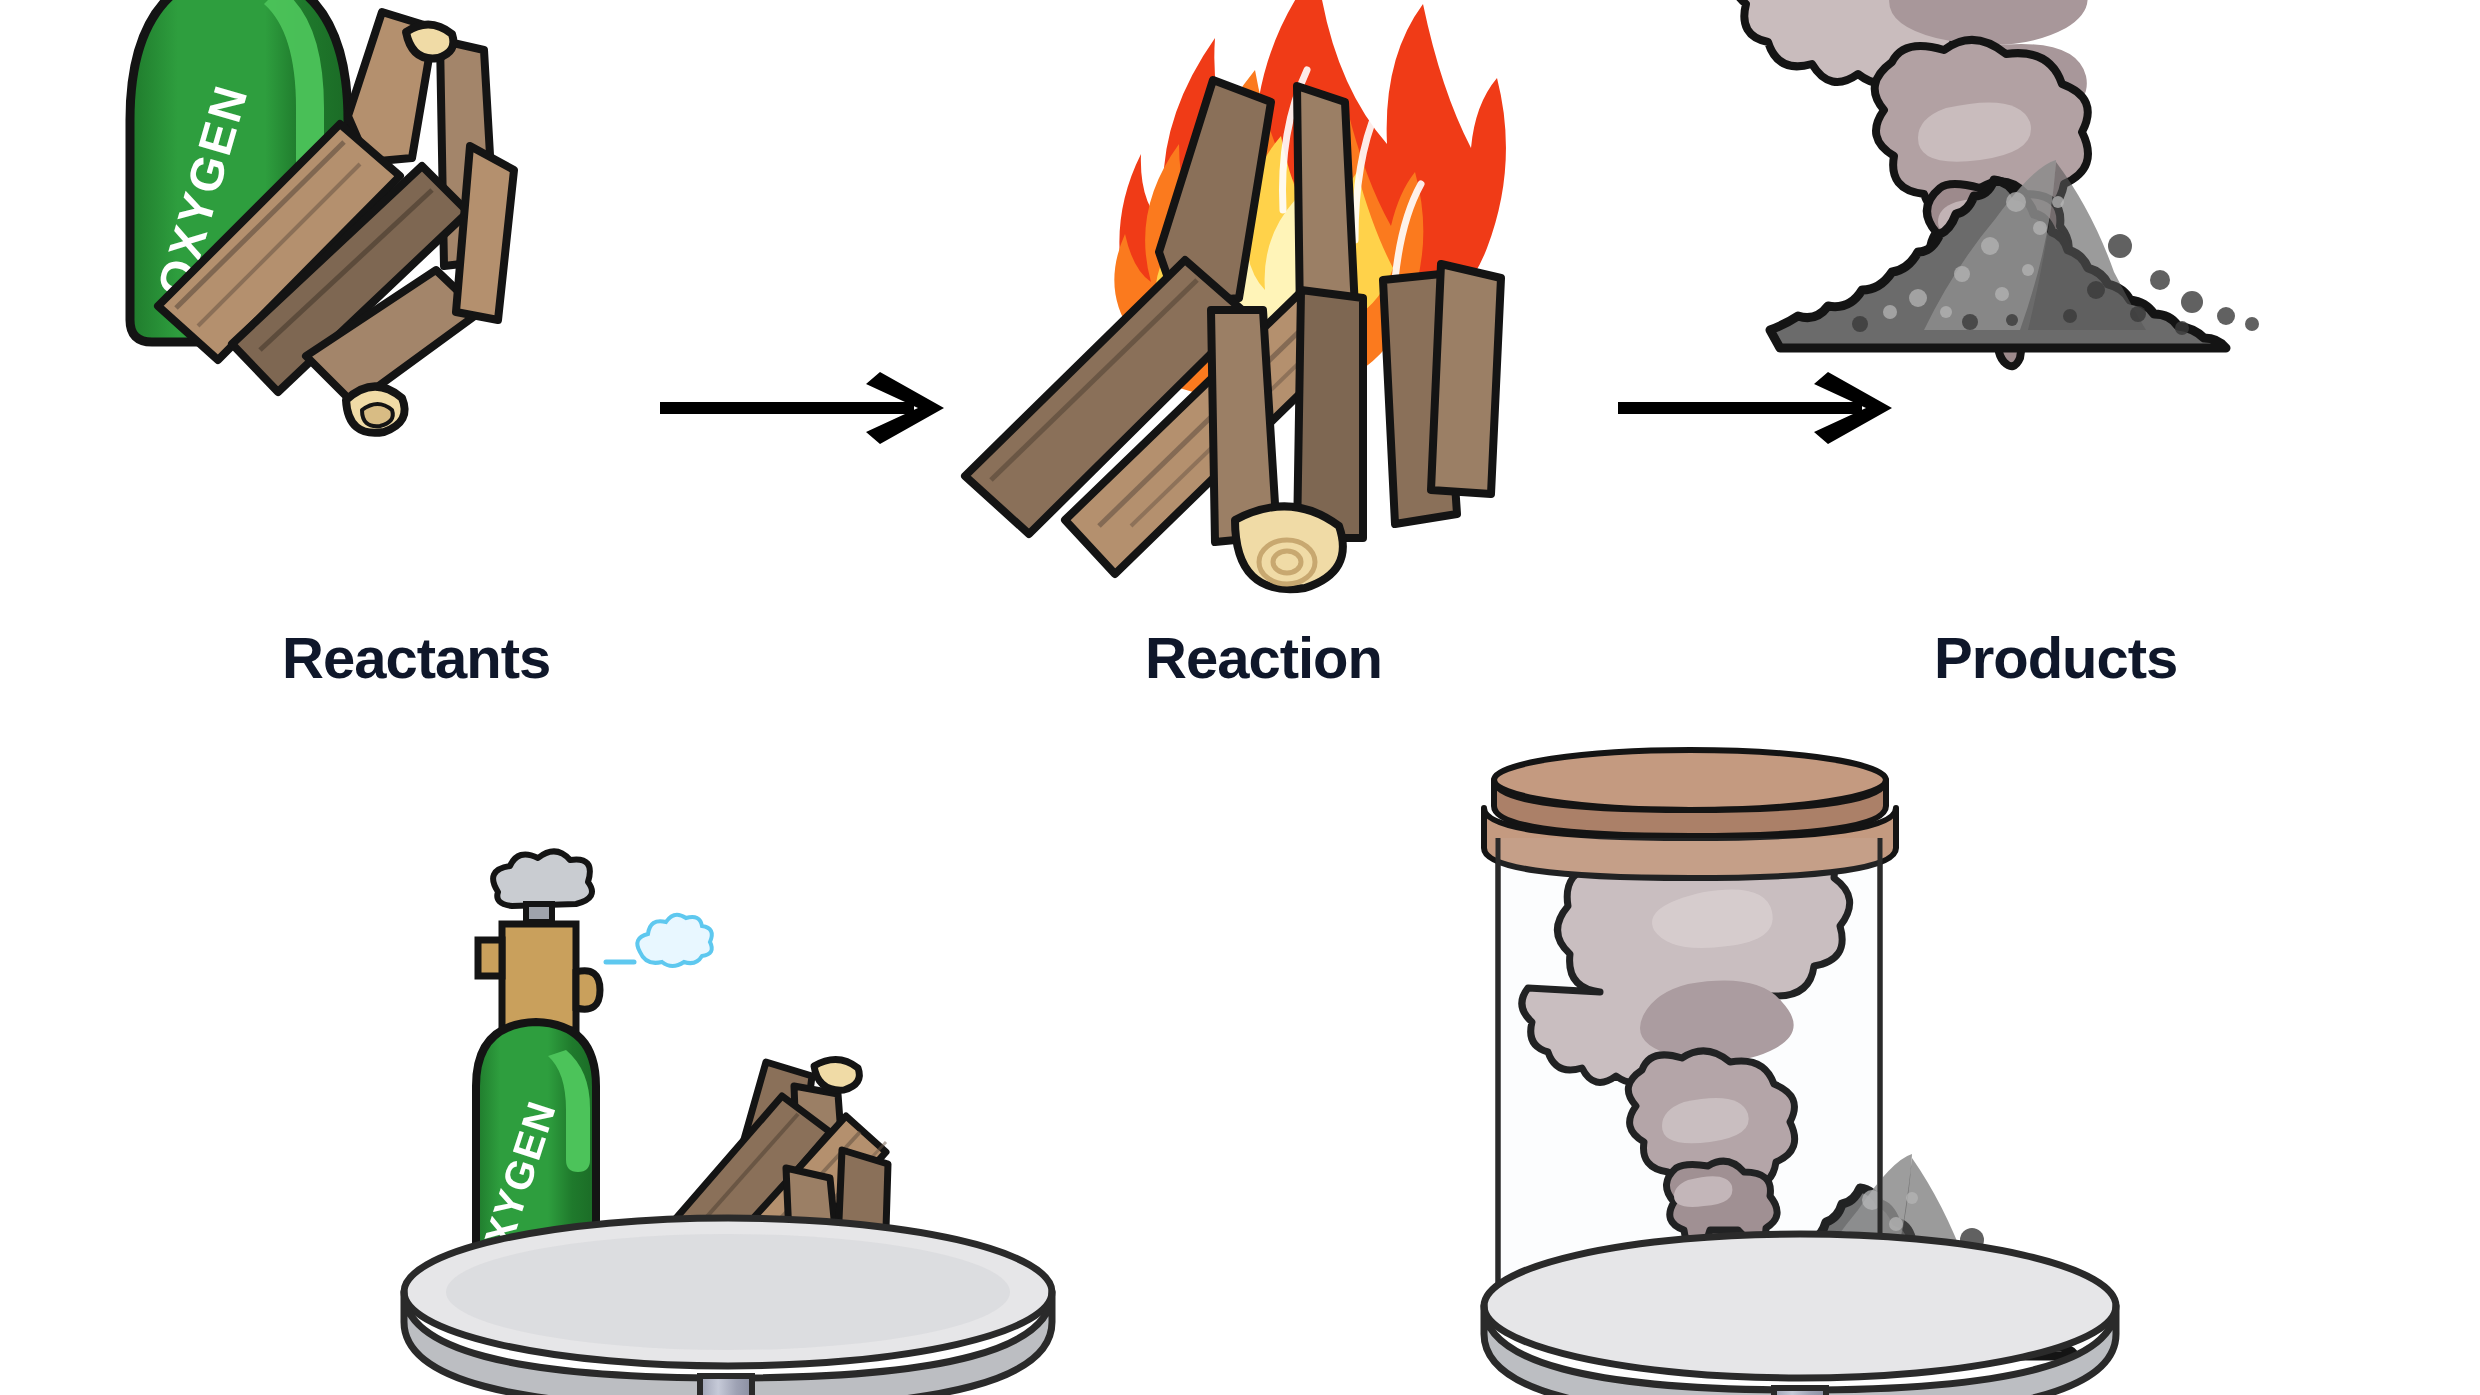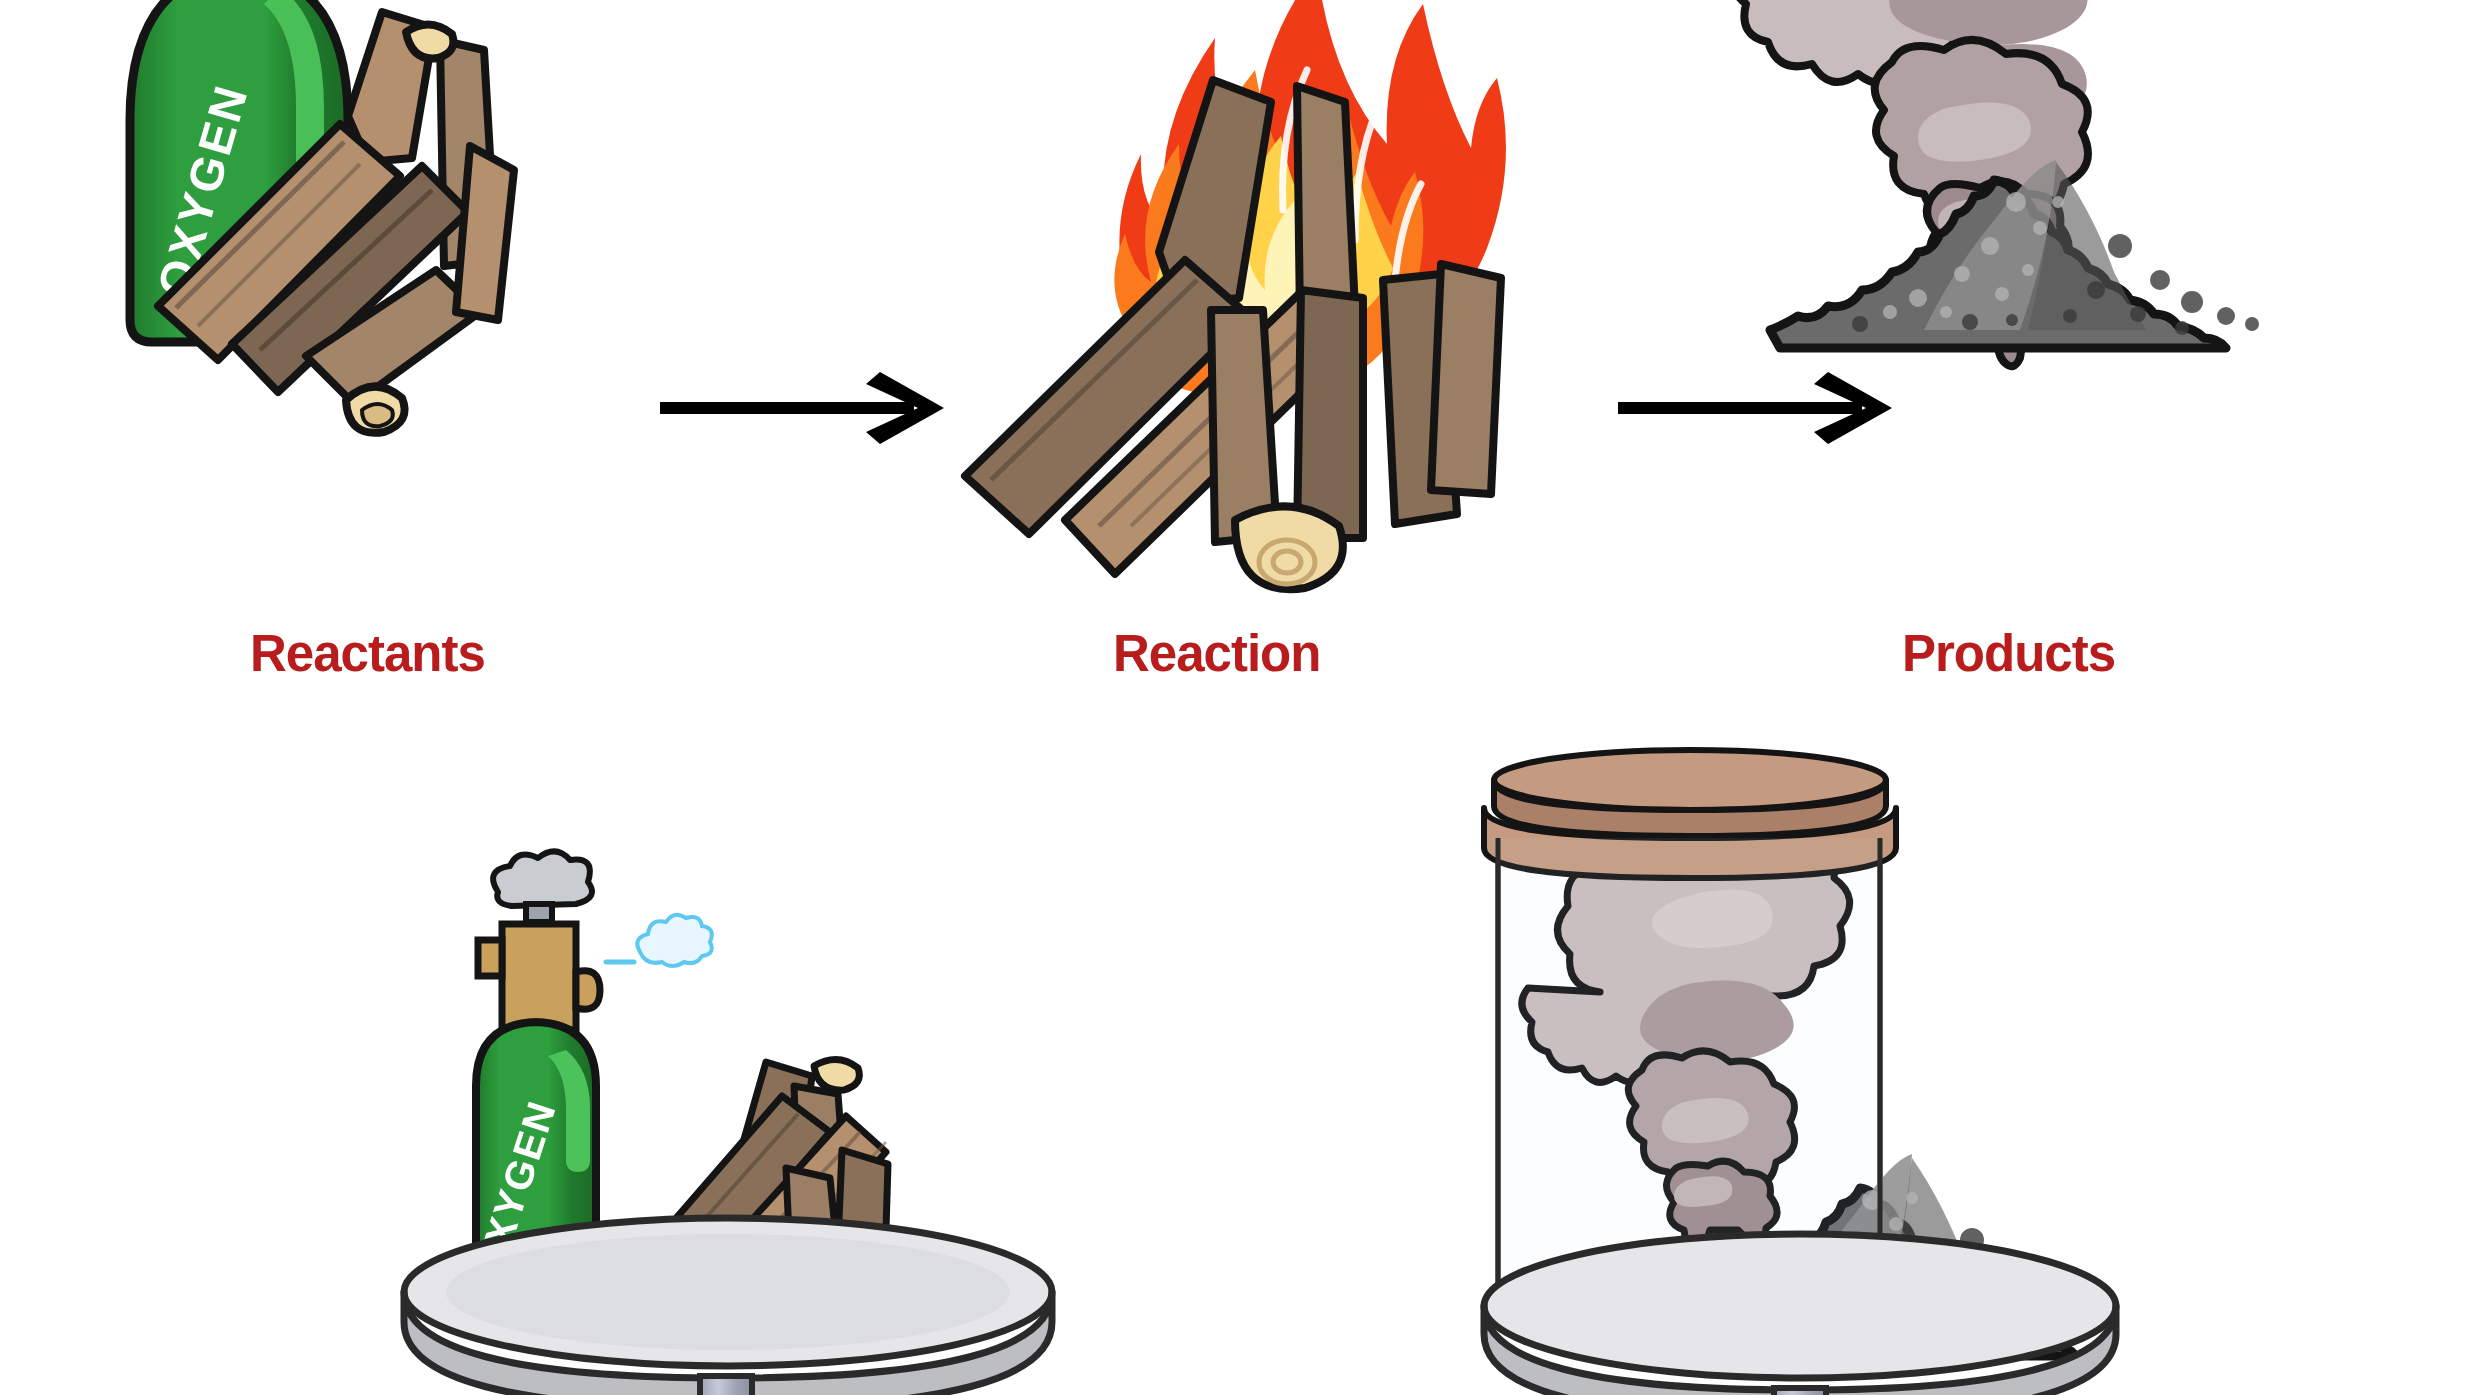--- a/index.html
+++ b/index.html
@@ -2,26 +2,27 @@
 <html><head>
 <meta charset="utf-8">
 <style>
   html,body{margin:0;padding:0;background:#ffffff;}
   body{width:2480px;height:1395px;position:relative;overflow:hidden;
        font-family:"Liberation Sans",sans-serif;}
   .stage{position:absolute;left:0;top:0;width:2480px;height:1395px;}
   .abs{position:absolute;}
   .label{
     position:absolute;
-    color:#b91c1c;
+    color:#0f172a;
     font-weight:bold;
-    font-size:51px;
+    font-size:58px;
     letter-spacing:-1px;
     white-space:nowrap;
     font-family:"Liberation Sans",sans-serif;
+    margin-left:32px;
   }
   svg{display:block;overflow:visible;}
   .noevt{pointer-events:none;}
 </style>
 </head>
 <body>
 
 <div class="stage">
 
   <div class="abs" style="left:110px;top:-130px;width:560px;height:620px;">

